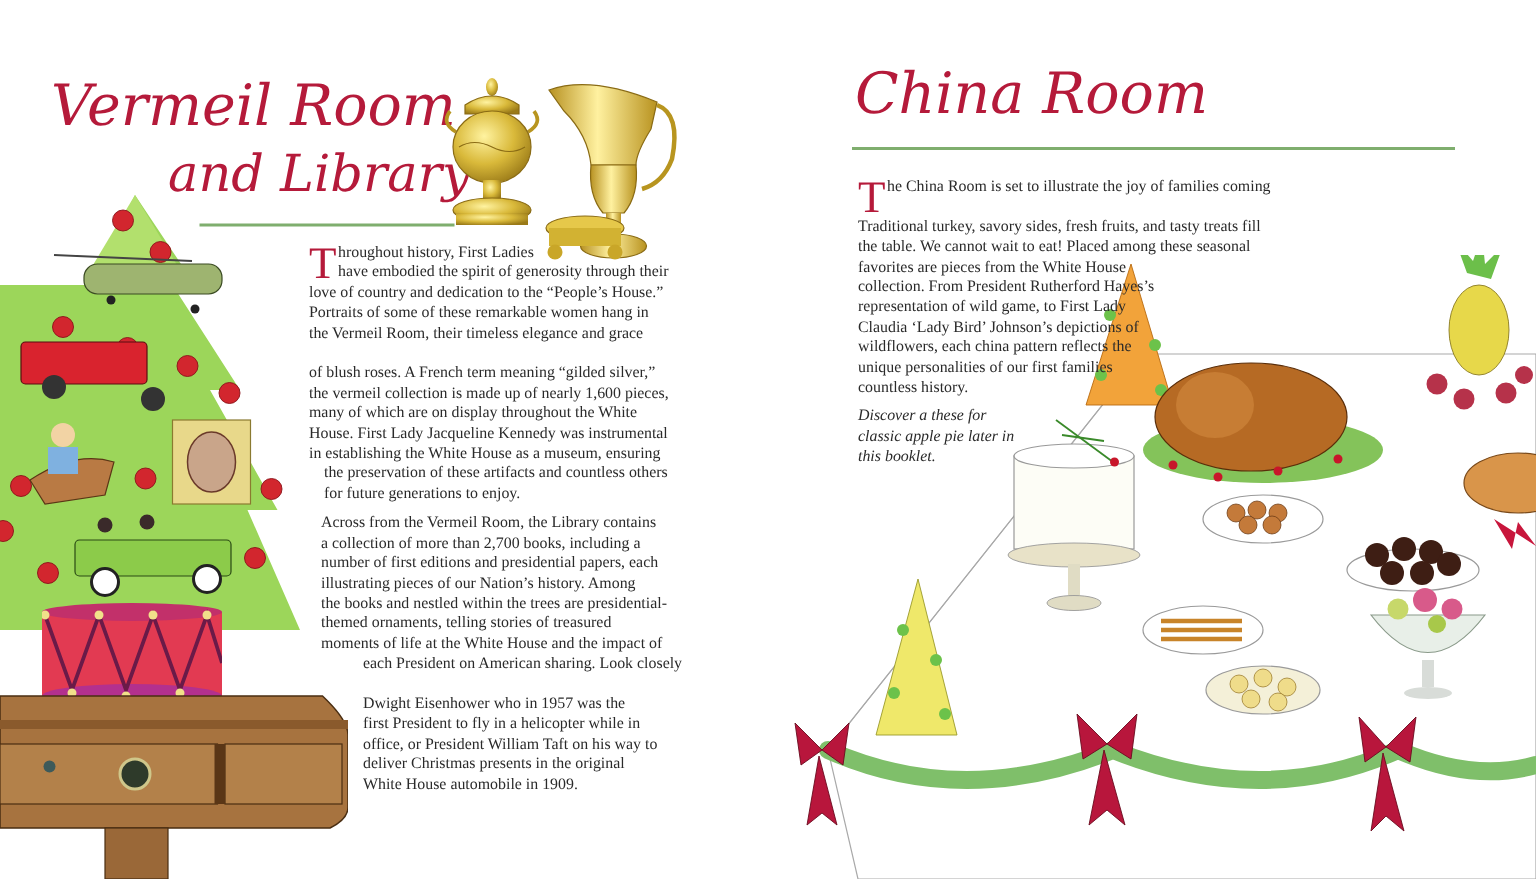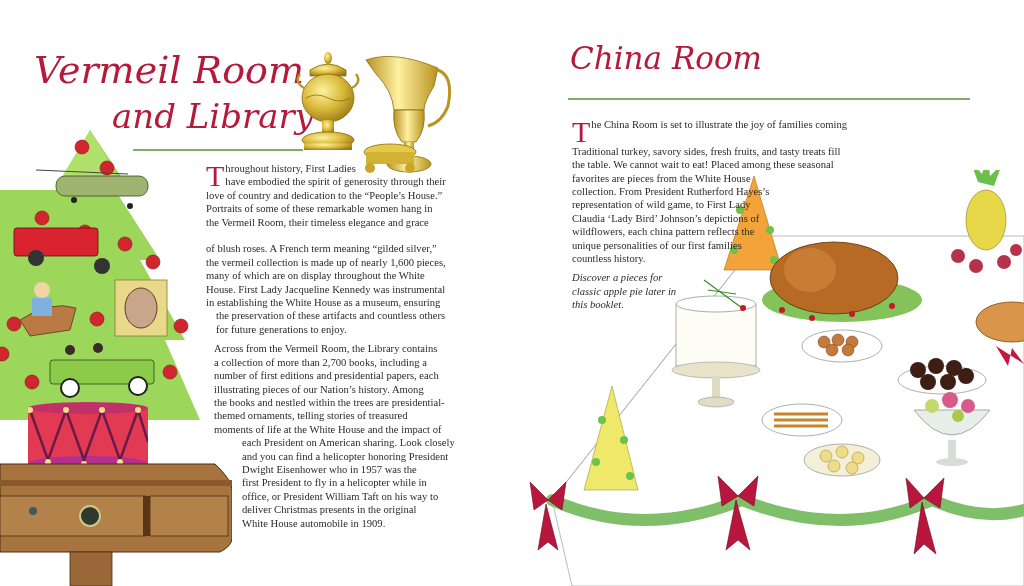--- a/index.html
+++ b/index.html
@@ -189,32 +189,32 @@
     </p>
     <p>
       <span style="padding-left:8px">Across from the Vermeil Room, the Library contains</span><br>
       <span style="padding-left:8px">a collection of more than 2,700 books, including a</span><br>
       <span style="padding-left:8px">number of first editions and presidential papers, each</span><br>
       <span style="padding-left:8px">illustrating pieces of our Nation’s history. Among</span><br>
       <span style="padding-left:8px">the books and nestled within the trees are presidential-</span><br>
       <span style="padding-left:8px">themed ornaments, telling stories of treasured</span><br>
       <span style="padding-left:8px">moments of life at the White House and the impact of</span><br>
       <span style="padding-left:36px">each President on American sharing. Look closely</span><br>
-      <span style="padding-left:36px">and you can find a helicopter honoring President</span><br>
+      <br>
       <span style="padding-left:36px">Dwight Eisenhower who in 1957 was the</span><br>
       <span style="padding-left:36px">first President to fly in a helicopter while in</span><br>
       <span style="padding-left:36px">office, or President William Taft on his way to</span><br>
       <span style="padding-left:36px">deliver Christmas presents in the original</span><br>
       <span style="padding-left:36px">White House automobile in 1909.</span>
     </p>
   </div>
 </div>
 
 <div class="page page-right">
-  <div class="script-title" style="left:58px; top:40px; font-size:31px;">China Room</div>
+  <div class="script-title" style="left:58px; top:40px; font-size:38px;">China Room</div>
   <div class="rule" style="left:56px; top:98px; width:402px;"></div>
 
   <svg class="tablecloth" style="left:0; top:170px;" width="512" height="416" viewBox="0 0 512 416">
     <path d="M250 66 L512 66 L512 416 L60 416 L40 330 Z" fill="#ffffff" stroke="#a9a9a9" stroke-width="0.8"></path>
     <line x1="250" y1="66" x2="40" y2="330" stroke="#a9a9a9" stroke-width="0.8"></line>
 
     <path d="M40 330 Q130 370 230 330 Q330 370 420 330 Q470 352 512 340" fill="none" stroke="#7fbf6a" stroke-width="12" stroke-linecap="round"></path>
     <g fill="#b8163c" stroke="#6a0a1e" stroke-width="0.6">
       <path d="M36 330 L18 312 L22 340 Z"></path>
         <path d="M36 330 L54 312 L50 340 Z"></path>
@@ -353,18 +353,18 @@
       <span>the table. We cannot wait to eat! Placed among these seasonal</span><br>
       <span>favorites are pieces from the White House</span><br>
       <span>collection. From President Rutherford Hayes’s</span><br>
       <span>representation of wild game, to First Lady</span><br>
       <span>Claudia ‘Lady Bird’ Johnson’s depictions of</span><br>
       <span>wildflowers, each china pattern reflects the</span><br>
       <span>unique personalities of our first families</span><br>
       <span>countless history.</span>
     </p>
     <p class="ital" style="margin-top:6px">
-      <span>Discover a pieces for</span><br>
+      <span>Discover a these for</span><br>
       <span>classic apple pie later in</span><br>
       <span>this booklet.</span>
     </p>
   </div>
 </div>
 
 </body></html>

